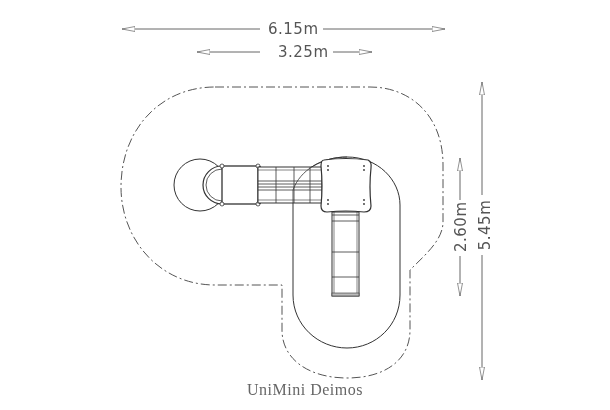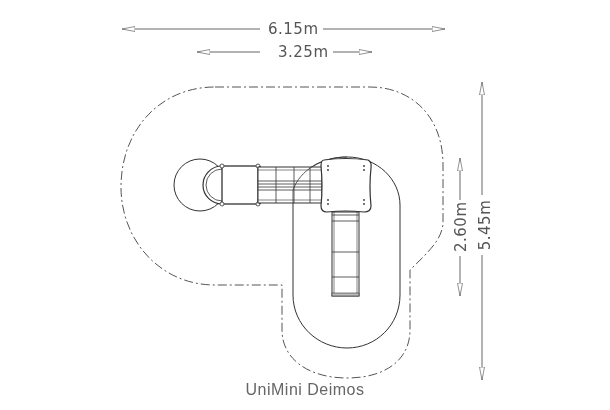--- a/index.html
+++ b/index.html
@@ -4,21 +4,21 @@
 <style>
   html, body { margin:0; padding:0; background:#ffffff; }
   body { width:610px; height:410px; position:relative; overflow:hidden;
          font-family:"DejaVu Sans", sans-serif; }
   svg { position:absolute; left:0; top:0; }
   .dim-label { position:absolute; font-family:"DejaVu Sans", sans-serif;
                font-size:15px; color:#555; background:#fff; padding:0 4px;
                letter-spacing:0.5px; line-height:16px; white-space:nowrap; }
   .vlabel { transform-origin:center center; transform:rotate(-90deg); }
   .title { position:absolute; left:0; width:610px; text-align:center; top:381px;
-           font-family:Liberation Sans, sans-serif; font-size:16px; color:#666;
+           font-family:Liberation Serif, serif; font-size:16px; color:#666;
            letter-spacing:0.5px; }
 </style>
 </head>
 <body>
 
 <svg width="610" height="410" viewBox="0 0 610 410">
   <defs>
     <marker id="arrowR" markerWidth="14" markerHeight="8" refX="13" refY="4" orient="auto" markerUnits="userSpaceOnUse">
       <path d="M0,1.5 L13,4 L0,6.5 Z" fill="#fff" stroke="#777" stroke-width="0.8"></path>
     </marker>

